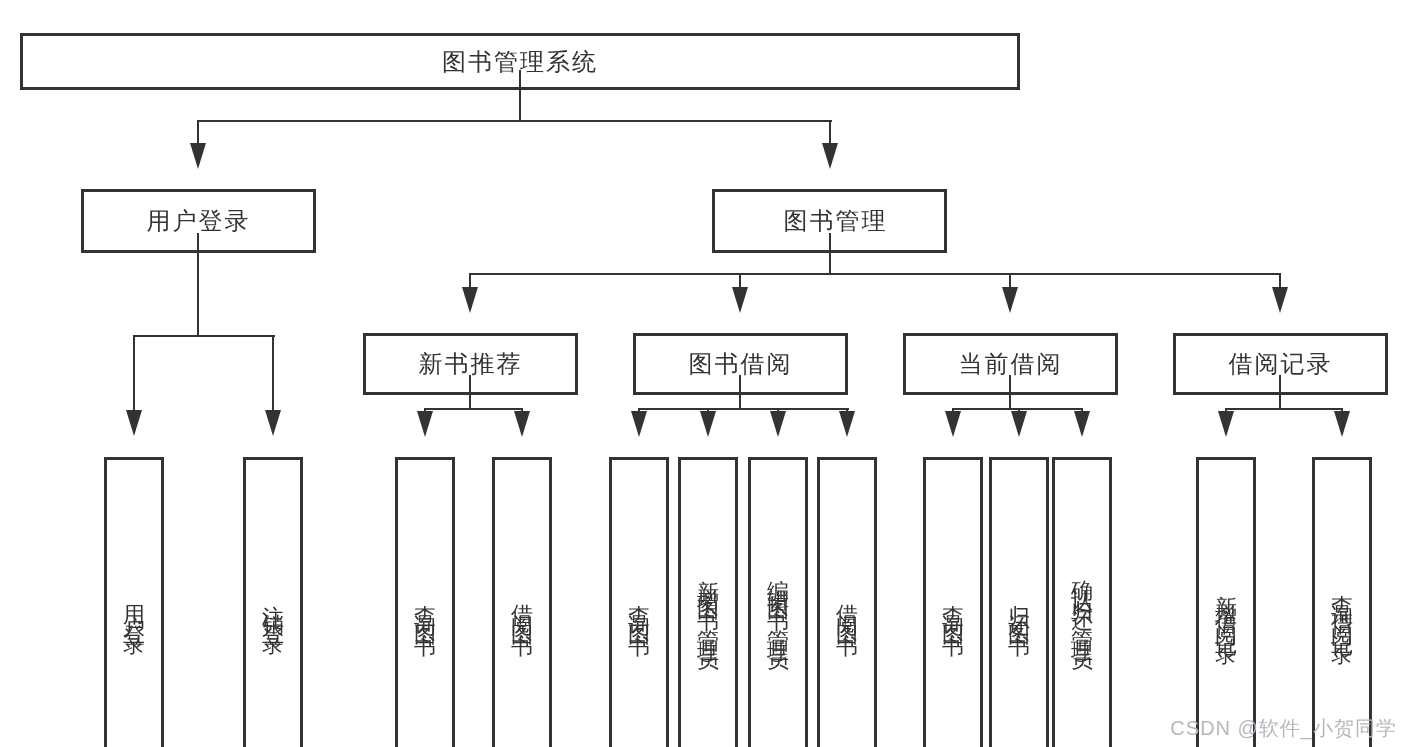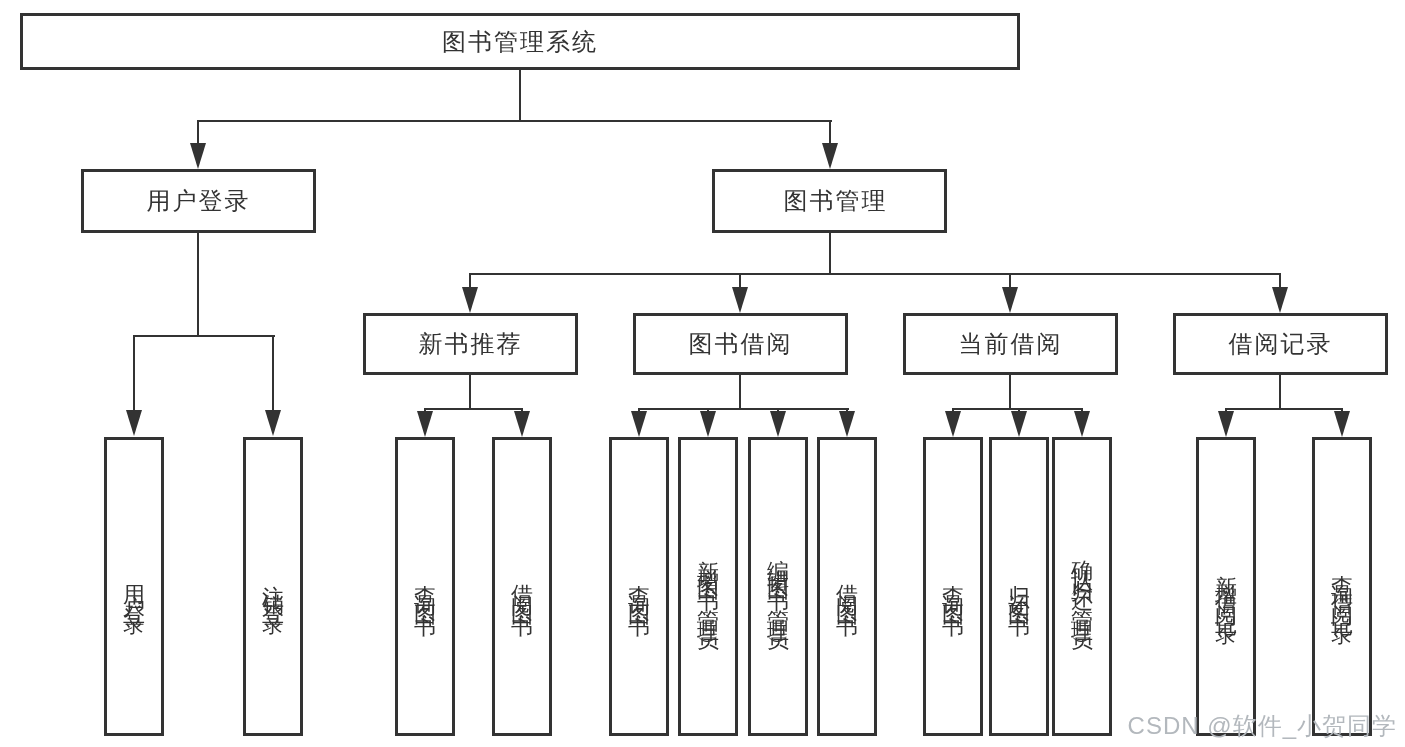--- a/index.html
+++ b/index.html
@@ -2,35 +2,35 @@
 <html><head>
 <meta charset="utf-8">
 <style>
   html,body{margin:0;padding:0;background:#fff;}
   .canvas{
     position:relative;width:1405px;height:747px;background:#ffffff;
     font-family:"Liberation Sans",sans-serif;overflow:hidden;
   }
   .box{
     position:absolute;box-sizing:border-box;border:3px solid #333333;background:#ffffff;
-    display:flex;align-items:center;justify-content:center;color:#333333;
+    display:flex;align-items:center;justify-content:center;color:#333333;margin-top:20px;
   }
   .hlabel{font-size:24px;letter-spacing:2px;white-space:nowrap;}
   .vtext{
     writing-mode:vertical-rl;text-orientation:mixed;
     font-size:22px;letter-spacing:10px;line-height:1;white-space:nowrap;
   }
   .line{position:absolute;background:#333333;}
   .arrow{
     position:absolute;width:0;height:0;
     border-left:8px solid transparent;border-right:8px solid transparent;
     border-top:26px solid #333333;
   }
   .watermark{
-    position:absolute;right:8px;bottom:5px;font-size:24px;color:#b3b8bd;
+    position:absolute;right:8px;bottom:5px;font-size:20px;color:#b3b8bd;
     letter-spacing:1px;white-space:nowrap;
   }
 </style>
 </head>
 <body>
 
 <div class="canvas">
 
   <div class="box" style="left:20px;top:13px;width:1000px;height:57px;">
     <span class="hlabel">图书管理系统</span>

